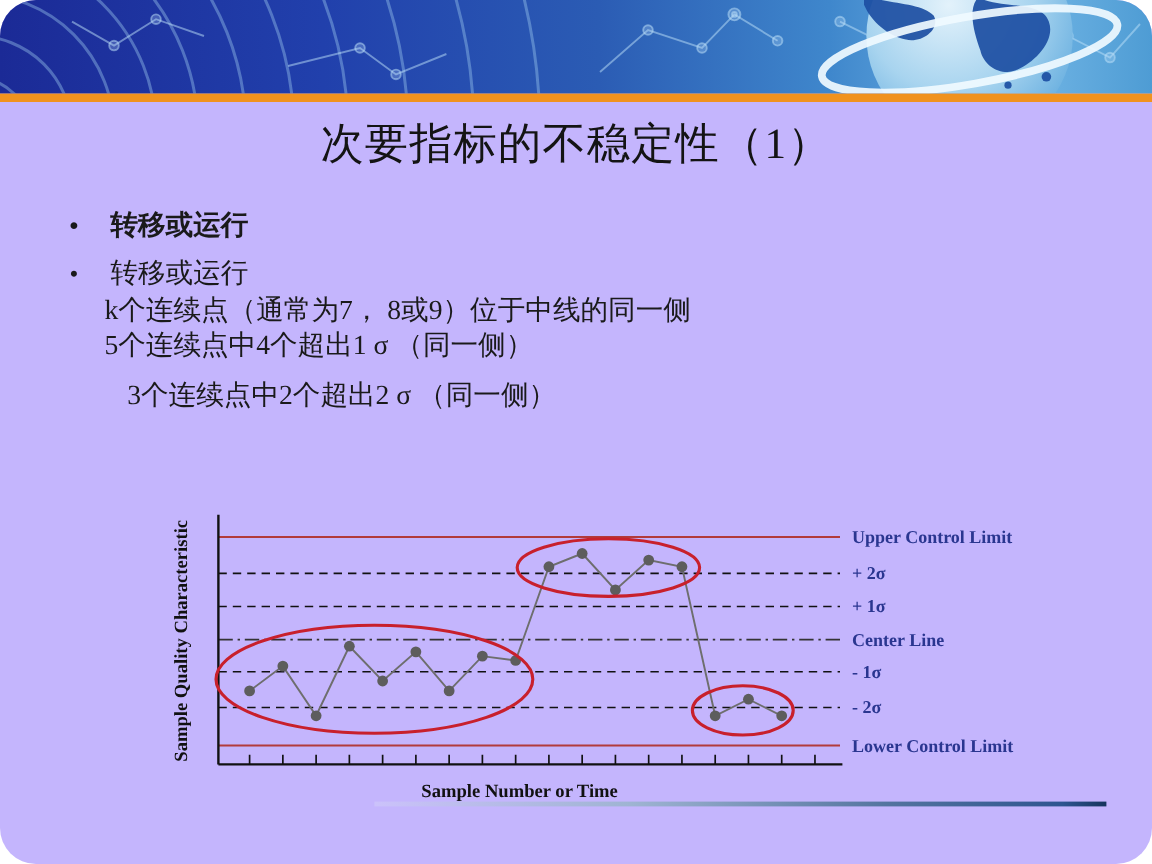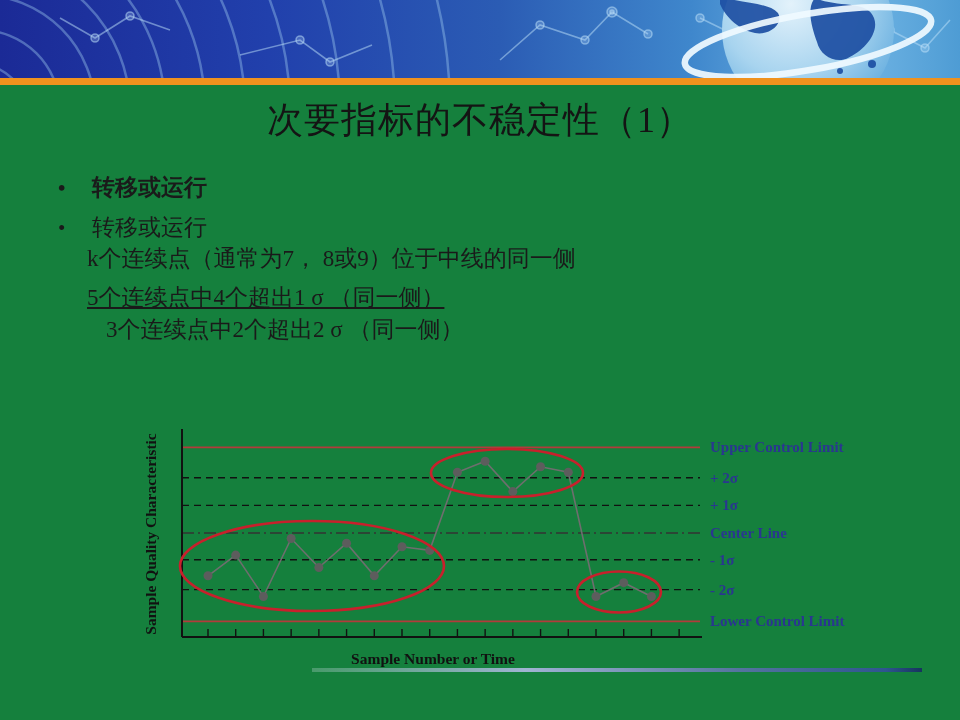--- a/index.html
+++ b/index.html
@@ -1,32 +1,32 @@
 <!DOCTYPE html>
 <html><head>
 <meta charset="utf-8">
 <style>
   html,body{margin:0;padding:0;}
-  .slide{position:relative;width:960px;height:720px;background:#15803d;overflow:hidden;
-         font-family:"Liberation Serif","DejaVu Serif",serif;}
+  .slide{position:relative;width:960px;height:720px;background:#c4b5fd;overflow:hidden;
+         font-family:"Liberation Serif","DejaVu Serif",serif;border-radius:30px;}
   
   .banner{position:absolute;left:0;top:0;width:960px;height:78px;overflow:hidden;
           background:linear-gradient(90deg,#1b2a96 0%,#2140ac 28%,#2b5cb4 52%,#3f87cc 72%,#74b7e6 88%,#4e9cd4 100%);}
   .banner svg{position:absolute;left:0;top:0;}
   .accent-bar{position:absolute;left:0;top:78px;width:960px;height:7px;background:#f0921e;}
   
   .title{position:absolute;left:0;top:96px;width:960px;text-align:center;
          font-size:36px;letter-spacing:1px;color:#141414;font-weight:400;}
   
   .line{position:absolute;font-size:23px;color:#1a1a1a;white-space:nowrap;}
   .dot{display:inline-block;width:34px;font-size:21px;}
   .b1{left:58px;top:172px;font-weight:bold;}
   .b2{left:58px;top:212px;}
   .l3{left:87px;top:243px;}
-  .l4{left:87px;top:282px;text-decoration:underline;}
+  .l4{left:87px;top:272px;}
   .l5{left:106px;top:314px;}
   
   .chart{position:absolute;left:140px;top:424px;}
   .chart text{font-family:"Liberation Serif","DejaVu Serif",serif;font-weight:bold;}
   
   .bottom-line{position:absolute;left:312px;top:668px;width:610px;height:4px;
     background:linear-gradient(90deg,rgba(225,233,244,0.25) 0%,#9fb4d2 35%,#54749f 70%,#2e5590 94%,#16345d 100%);}
 </style>
 </head>
 <body>

